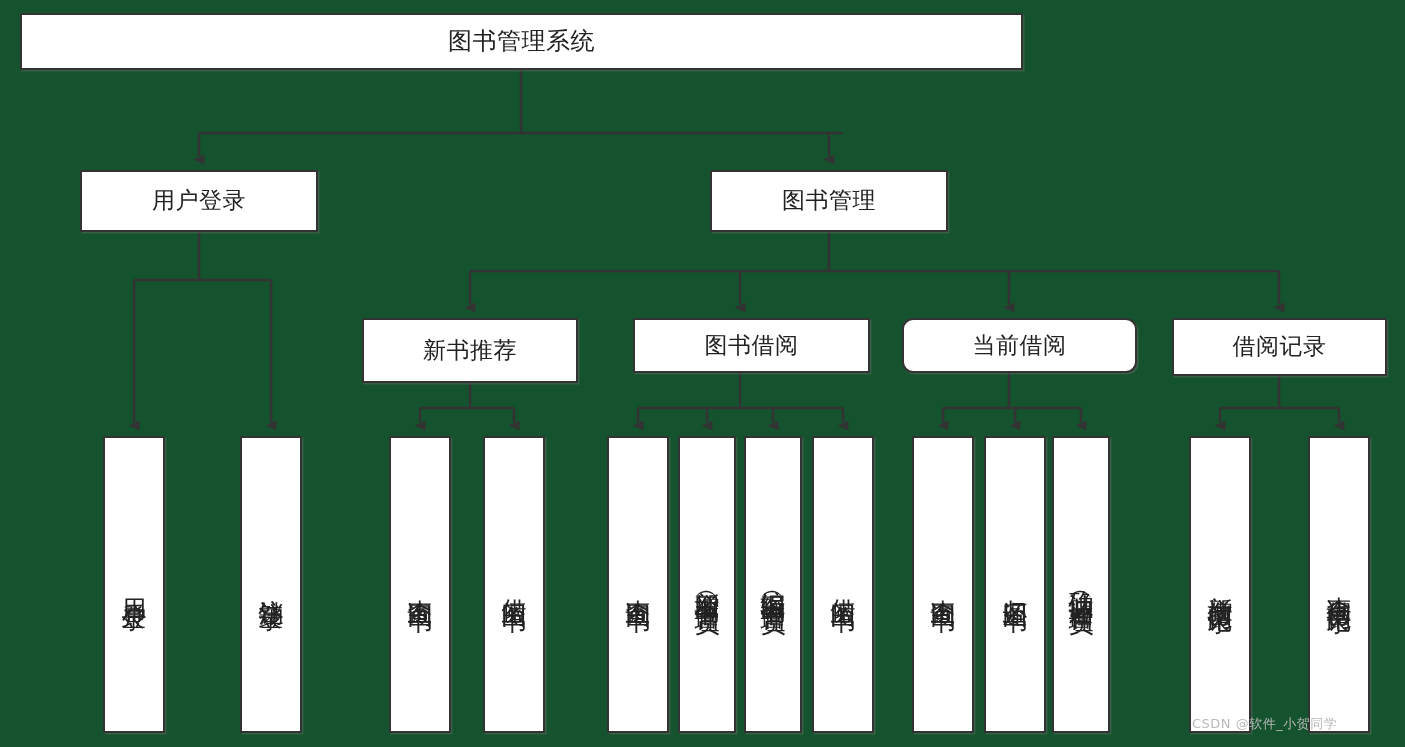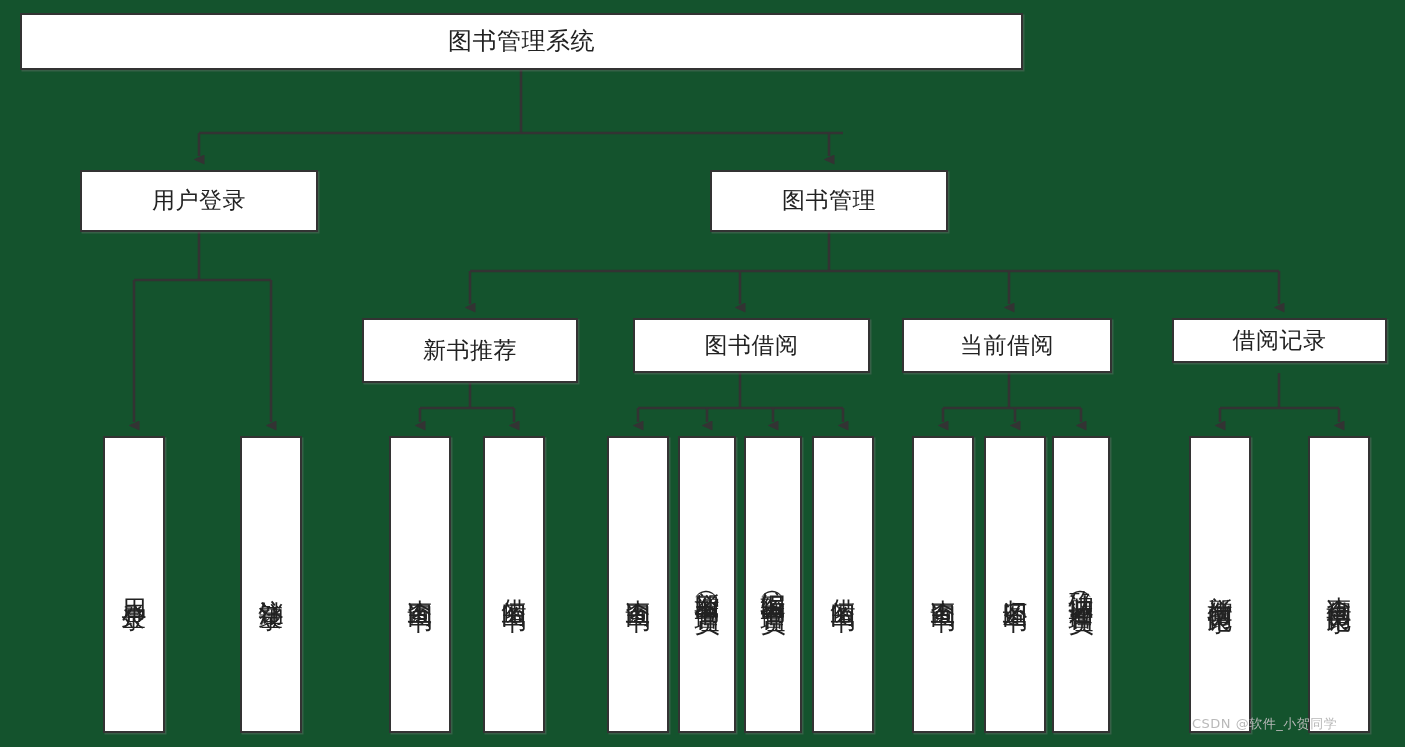--- a/index.html
+++ b/index.html
@@ -139,24 +139,24 @@
   <div class="node horiz" style="left:710px;top:170px;width:238px;height:62px;align-items:center;">
     <span class="lbl">图书管理</span>
   </div>
 
   <div class="node horiz" style="left:362px;top:318px;width:216px;height:65px;">
     <span class="lbl">新书推荐</span>
   </div>
   <div class="node horiz" style="left:633px;top:318px;width:237px;height:55px;">
     <span class="lbl">图书借阅</span>
   </div>
-  <div class="node horiz" style="left:902px;top:318px;width:210px;height:55px;">
+  <div class="node horiz" style="left:902px;top:318px;width:235px;height:55px;border-radius:11px;">
     <span class="lbl">当前借阅</span>
   </div>
-  <div class="node horiz" style="left:1172px;top:318px;width:215px;height:45px;">
+  <div class="node horiz" style="left:1172px;top:318px;width:215px;height:58px;">
     <span class="lbl">借阅记录</span>
   </div>
 
   <div class="node vert" style="left:103px;top:436px;width:62px;height:297px;">
     <span class="lbl">用户登录</span>
   </div>
   <div class="node vert" style="left:240px;top:436px;width:62px;height:297px;">
     <span class="lbl">注销登录</span>
   </div>
 

